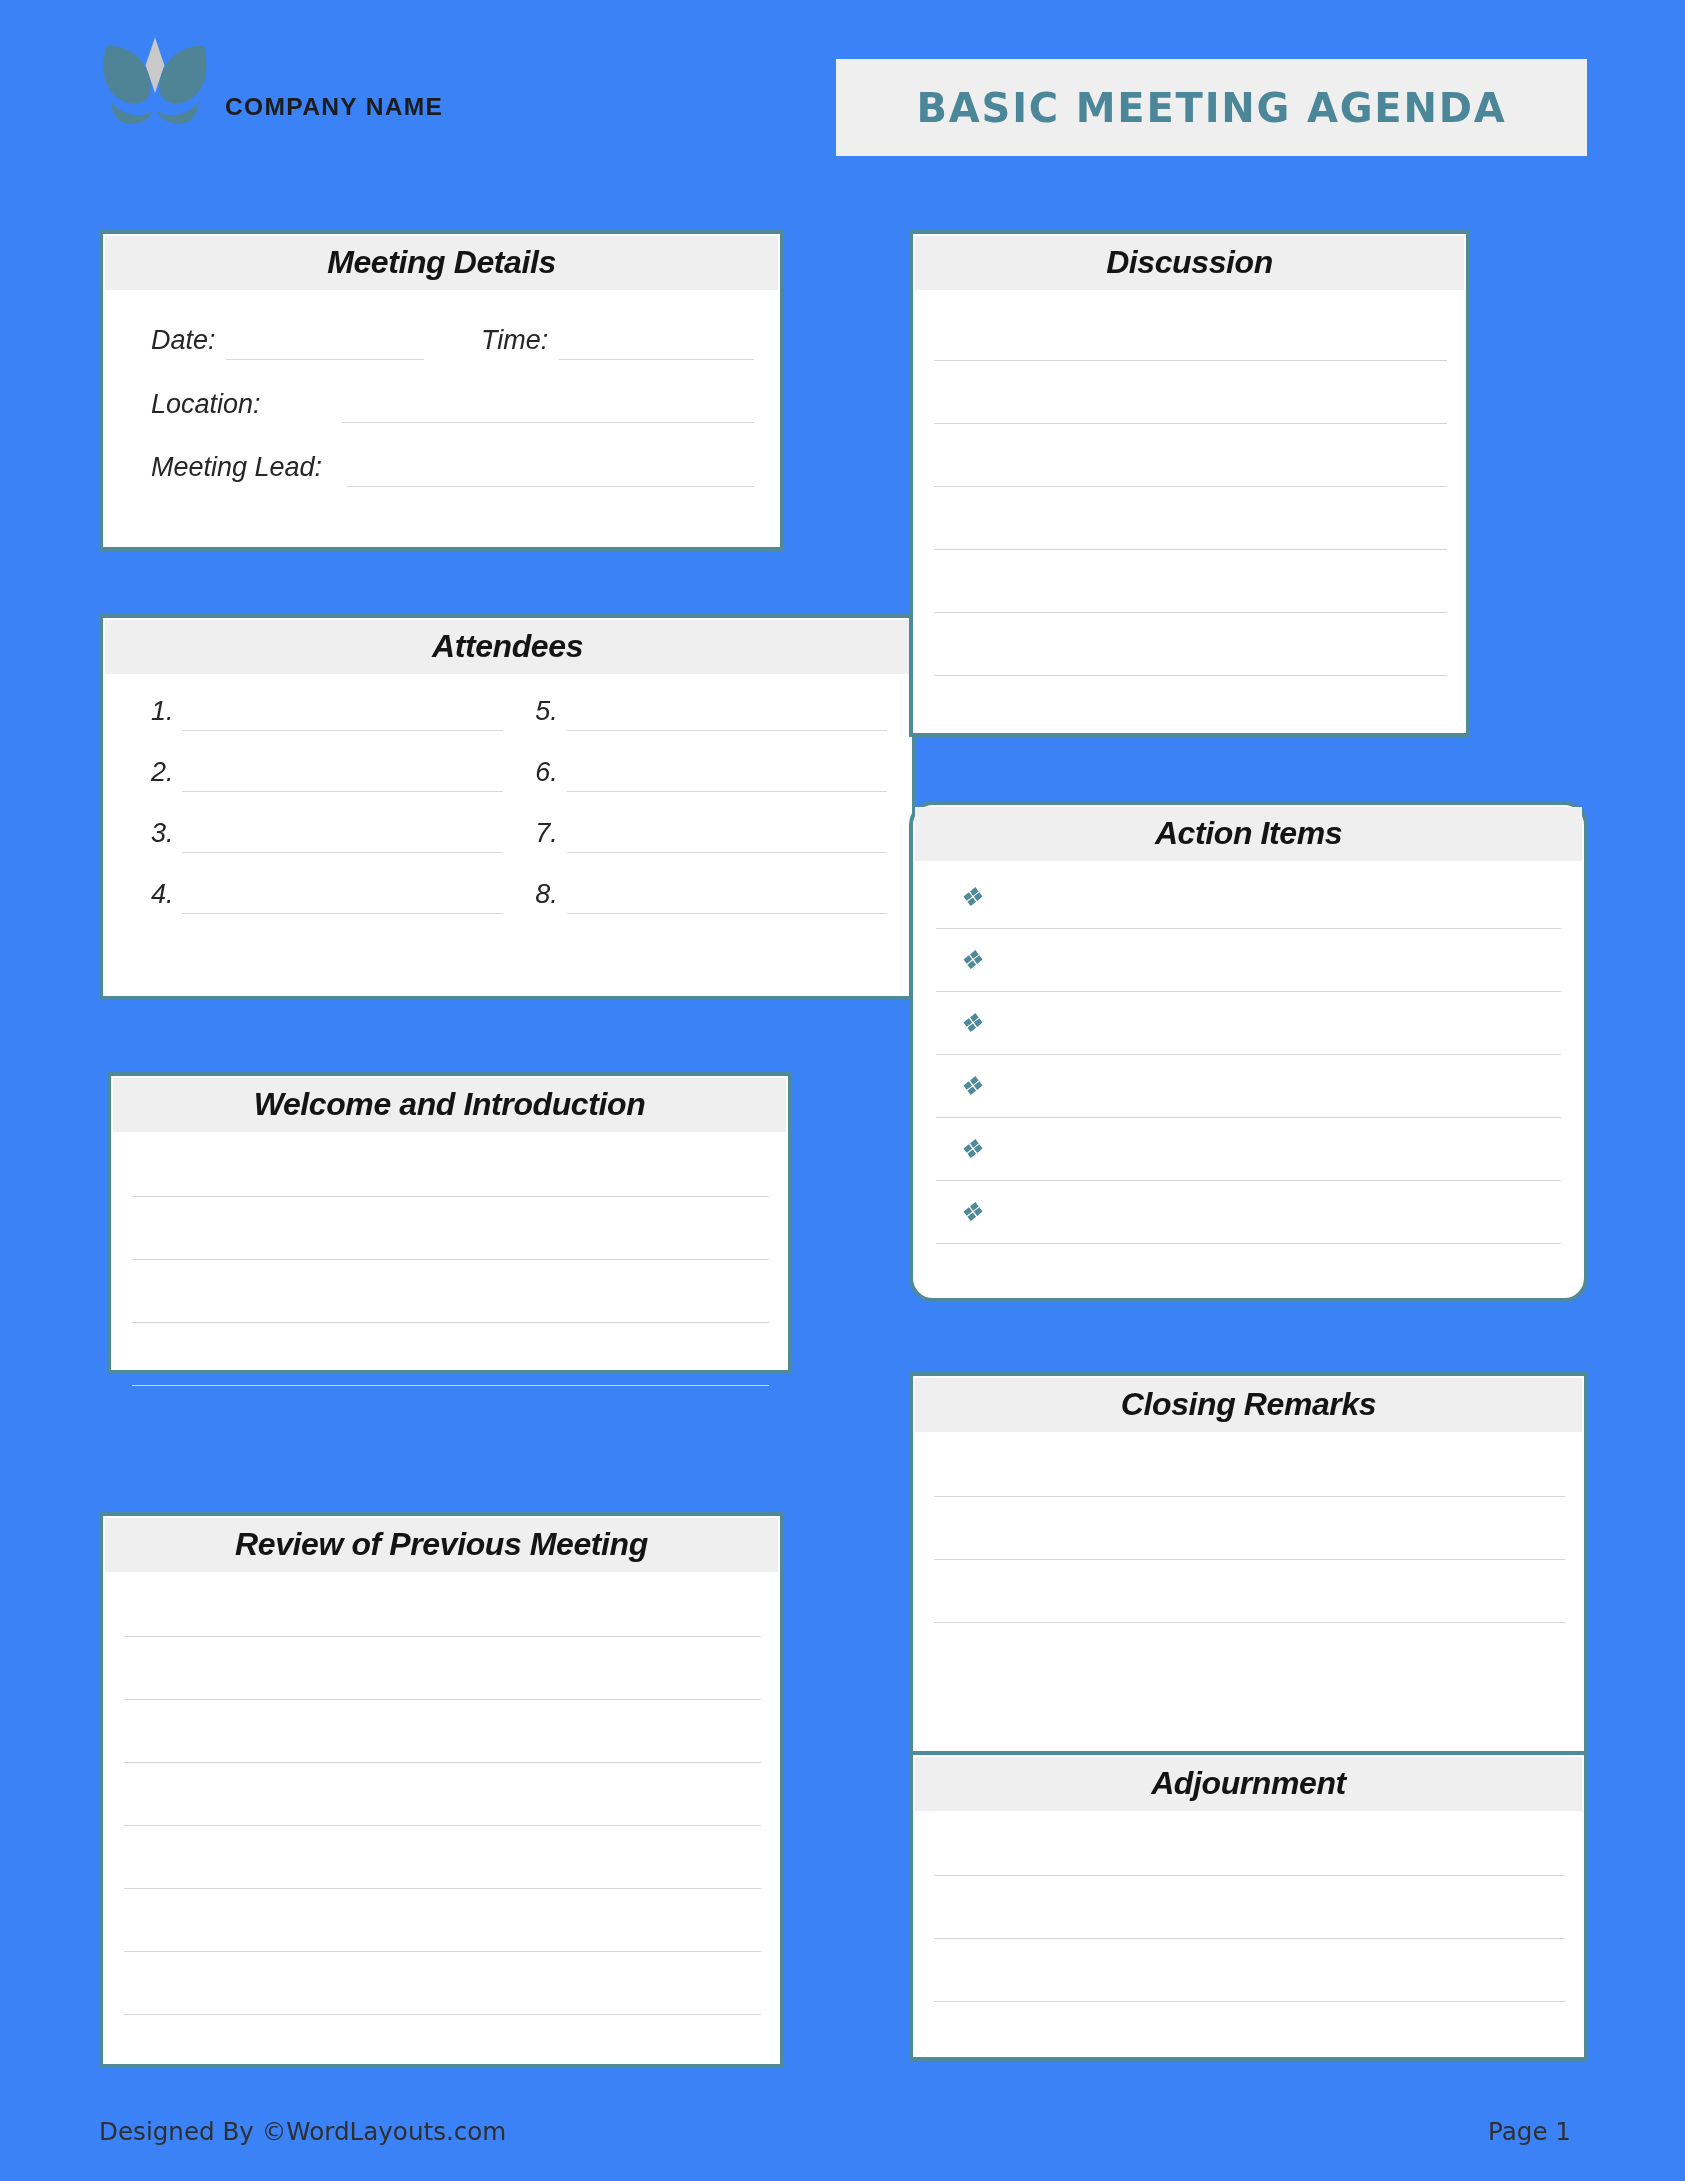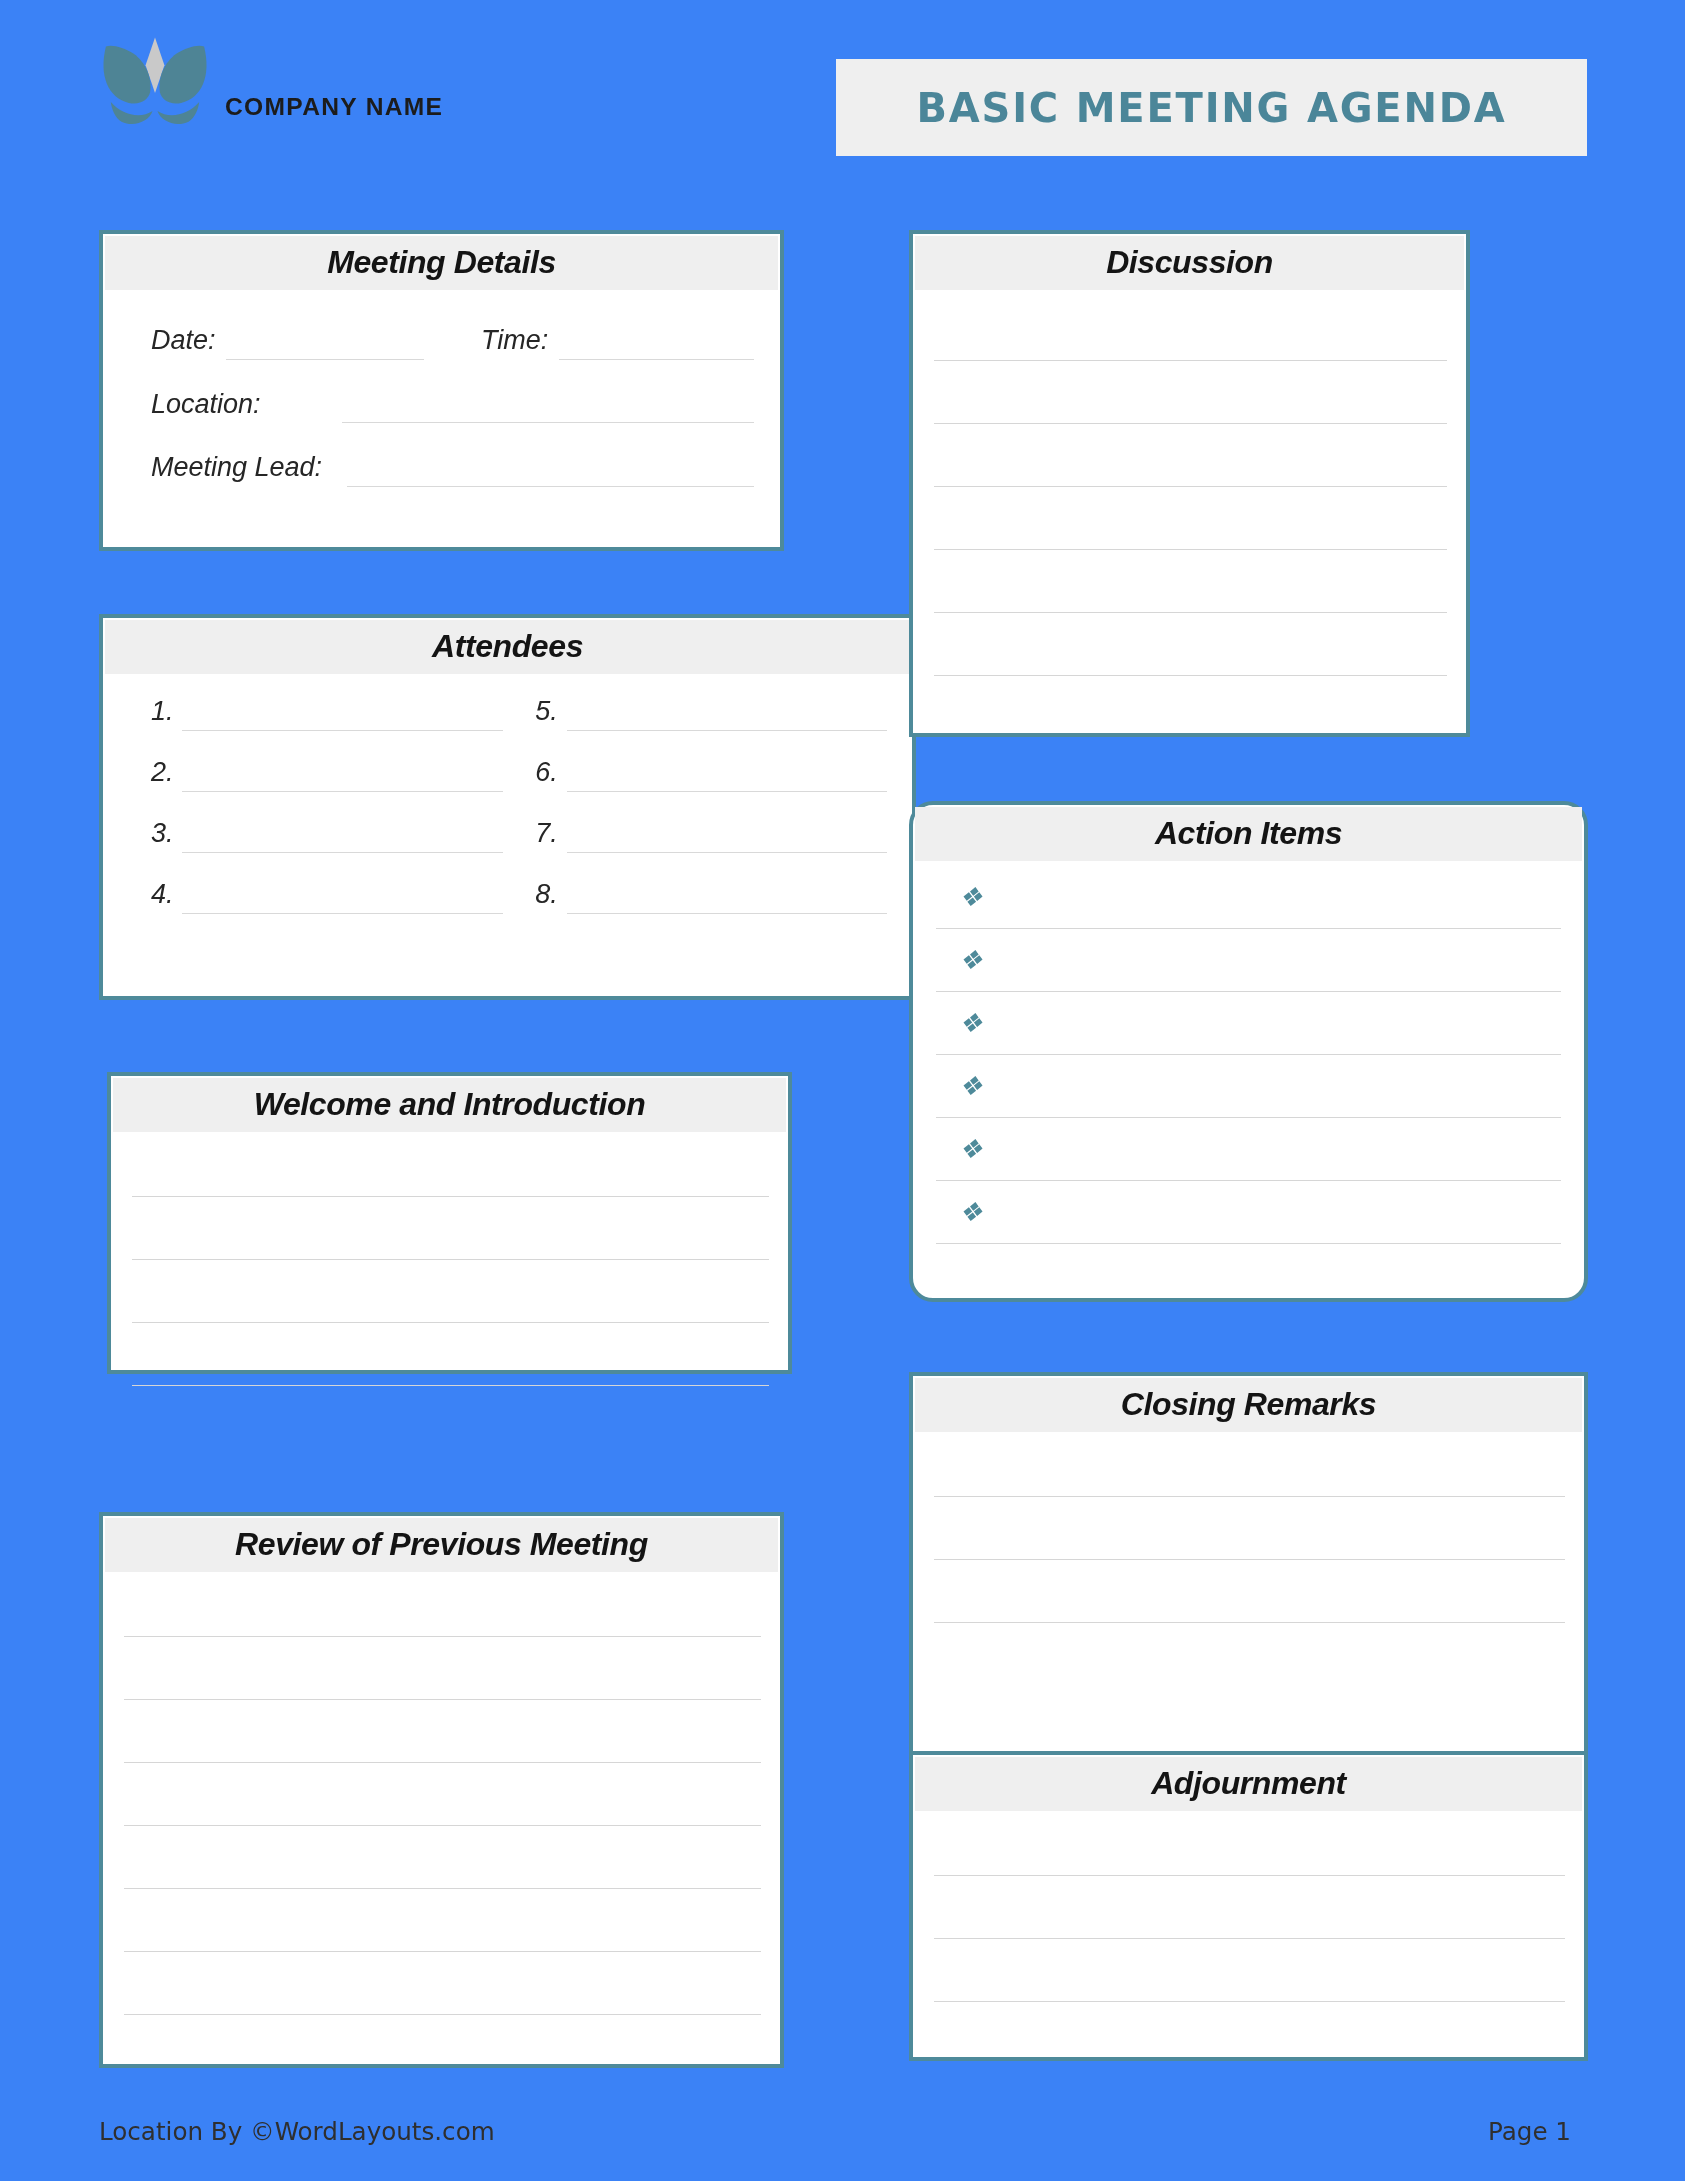--- a/index.html
+++ b/index.html
@@ -211,17 +211,17 @@
 
   <div class="panel" id="adjournment">
     <div class="panel-header">Adjournment</div>
     <div class="lines-body">
         <div class="write-line"></div>
         <div class="write-line"></div>
         <div class="write-line"></div>
       </div>
   </div>
 
-  <div class="footer-left">Location By ©WordLayouts.com</div>
+  <div class="footer-left">Designed By ©WordLayouts.com</div>
   <div class="footer-right">Page 1</div>
 
 </div>
 
 
 </body></html>

